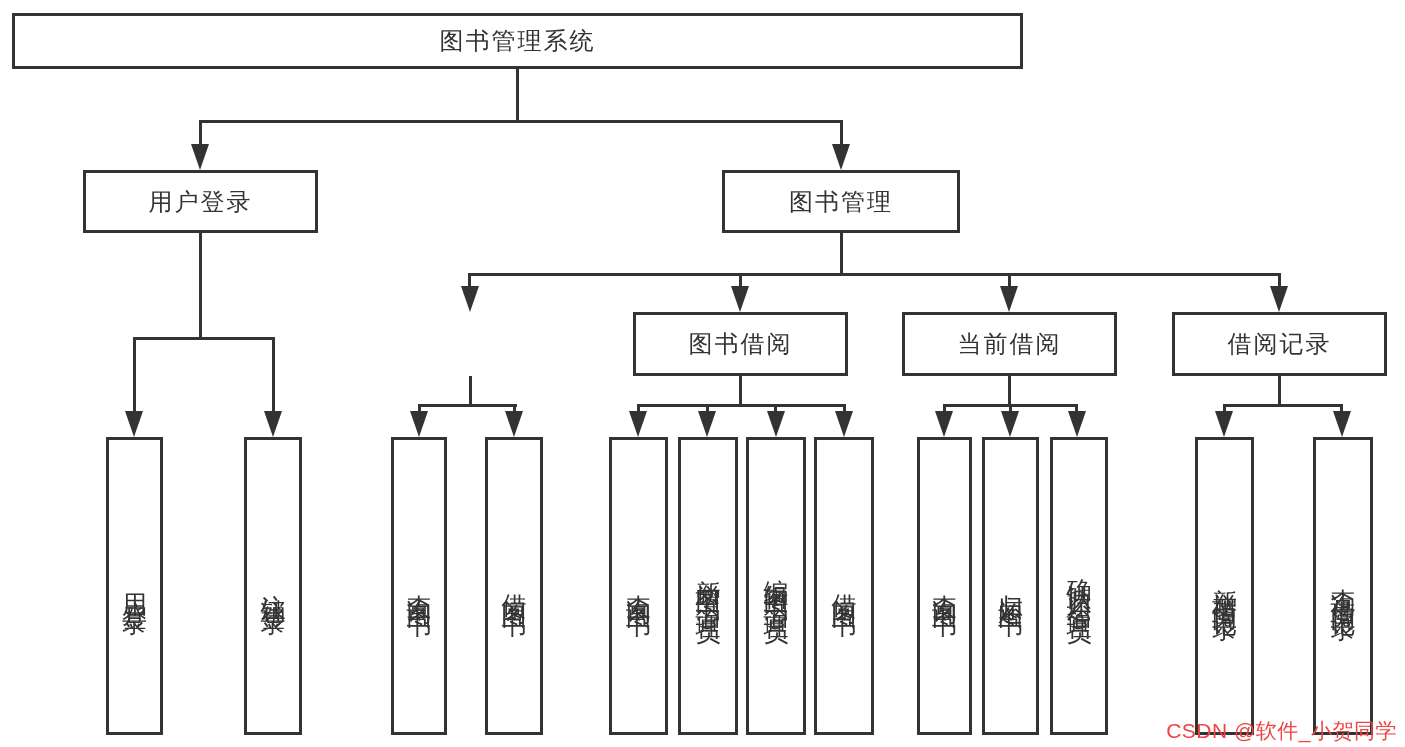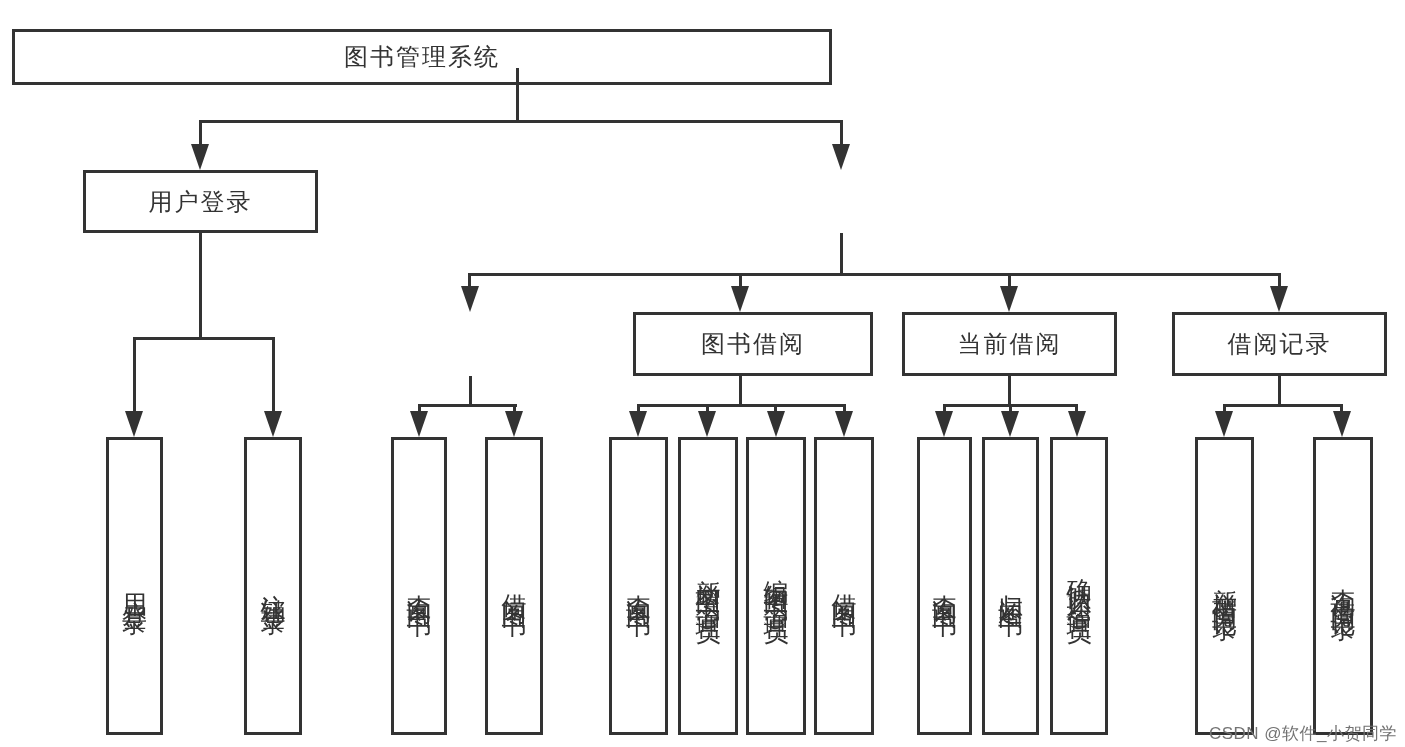--- a/index.html
+++ b/index.html
@@ -16,63 +16,66 @@
     writing-mode:vertical-rl;text-orientation:mixed;
     font-size:25px;letter-spacing:6px;line-height:1;color:#333333;
   }
   .vline{position:absolute;width:3px;background:#333333;}
   .hline{position:absolute;height:3px;background:#333333;}
   .arr{
     position:absolute;width:0;height:0;border-style:solid;
     border-width:26px 9px 0 9px;border-color:#333333 transparent transparent transparent;
   }
   .wm{
-    position:absolute;right:8px;bottom:2px;font-size:17px;color:#737373;
+    position:absolute;right:8px;bottom:2px;font-size:21px;color:#ef4444;
     letter-spacing:0.5px;white-space:nowrap;
   }
 </style>
 </head>
 <body>
 
 <div class="stage">
 
-  <div class="box hbox" style="left:12px;top:29px;width:820px;height:56px">
+  <div class="box hbox" style="left:12px;top:13px;width:1011px;height:56px">
     <span>图书管理系统</span>
   </div>
 
   <div class="vline" style="left:516px;top:68px;height:55px"></div>
   <div class="hline" style="left:199px;top:120px;width:644px"></div>
   <div class="vline" style="left:199px;top:120px;height:26px"></div>
   <div class="vline" style="left:840px;top:120px;height:26px"></div>
   <div class="arr" style="left:191px;top:144px"></div>
   <div class="arr" style="left:832px;top:144px"></div>
 
   <div class="box hbox" style="left:83px;top:170px;width:235px;height:63px">
     <span>用户登录</span>
+  </div>
+  <div class="box hbox" style="left:722px;top:170px;width:238px;height:63px">
+    <span>图书管理</span>
   </div>
 
   <div class="vline" style="left:199px;top:233px;height:107px"></div>
   <div class="hline" style="left:133px;top:337px;width:142px"></div>
   <div class="vline" style="left:133px;top:337px;height:76px"></div>
   <div class="vline" style="left:272px;top:337px;height:76px"></div>
   <div class="arr" style="left:125px;top:411px"></div>
   <div class="arr" style="left:264px;top:411px"></div>
 
   <div class="vline" style="left:840px;top:233px;height:43px"></div>
   <div class="hline" style="left:468px;top:273px;width:813px"></div>
   <div class="vline" style="left:468px;top:273px;height:15px"></div>
   <div class="vline" style="left:739px;top:273px;height:15px"></div>
   <div class="vline" style="left:1008px;top:273px;height:15px"></div>
   <div class="vline" style="left:1278px;top:273px;height:15px"></div>
   <div class="arr" style="left:461px;top:286px"></div>
   <div class="arr" style="left:731px;top:286px"></div>
   <div class="arr" style="left:1000px;top:286px"></div>
   <div class="arr" style="left:1270px;top:286px"></div>
 
-  <div class="box hbox" style="left:633px;top:312px;width:240px;height:64px">
+  <div class="box hbox" style="left:633px;top:312px;width:215px;height:64px">
     <span>图书借阅</span>
   </div>
   <div class="box hbox" style="left:1172px;top:312px;width:215px;height:64px">
     <span>借阅记录</span>
   </div>
   <div class="box hbox" style="left:902px;top:312px;width:215px;height:64px">
     <span>当前借阅</span>
   </div>
 
   <div class="vline" style="left:469px;top:376px;height:31px"></div>

